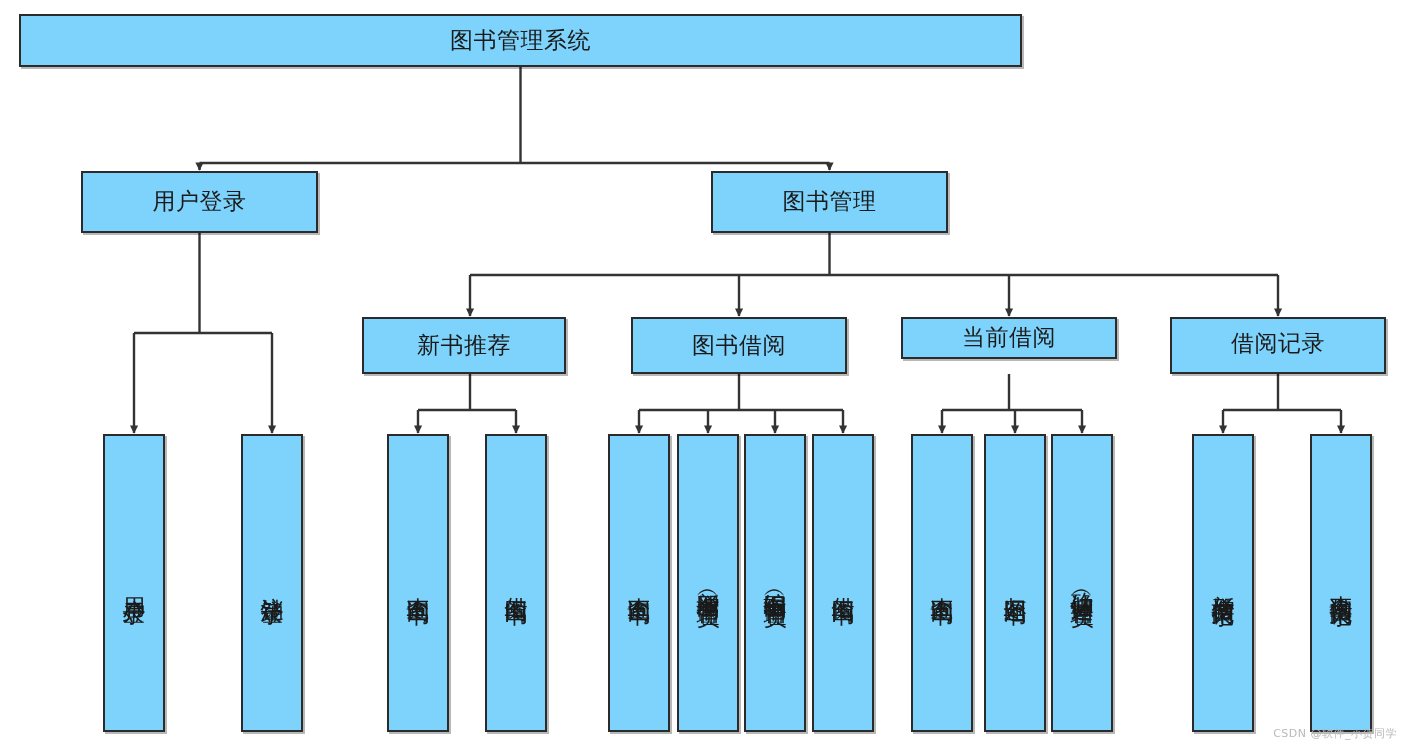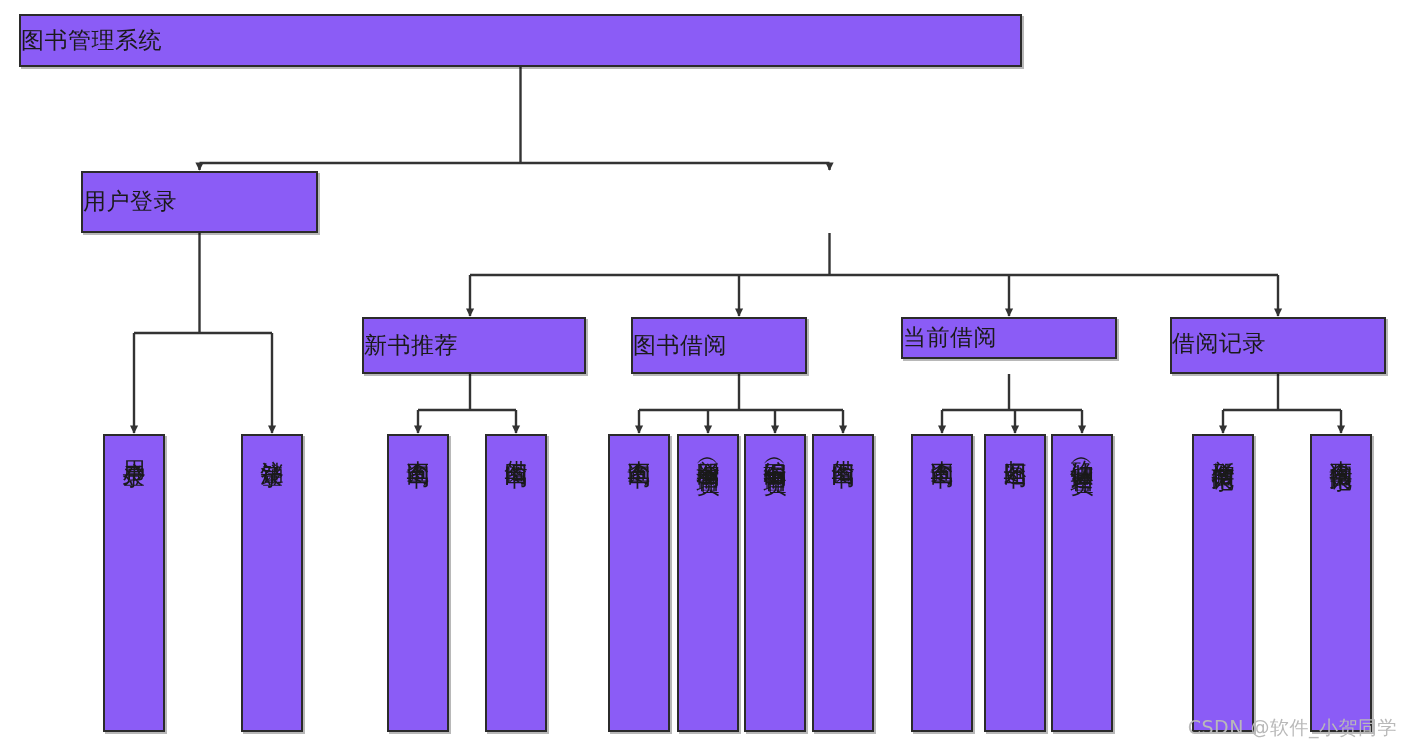--- a/index.html
+++ b/index.html
@@ -20,26 +20,26 @@
   #wires {
     position: absolute;
     left: 0;
     top: 0;
     width: 1405px;
     height: 747px;
   }
   .node {
     position: absolute;
     box-sizing: border-box;
-    background: #8b5cf6;
+    background: #7dd3fc;
     border: 2px solid #2b2b2b;
     box-shadow: 2px 2px 0 rgba(0,0,0,0.28);
     display: flex;
     align-items: center;
-    justify-content: flex-start;
+    justify-content: center;
     color: #1a1a1a;
   }
   .node-h {
     font-size: 23px;
     line-height: 1.2;
     letter-spacing: 0.5px;
     white-space: nowrap;
   }
   .node-v {
     writing-mode: vertical-rl;
@@ -51,21 +51,21 @@
     text-align: center;
   }
   .node-v .vtext {
     writing-mode: vertical-rl;
     text-orientation: upright;
   }
   #watermark {
     position: absolute;
     right: 8px;
     bottom: 6px;
-    font-size: 19px;
+    font-size: 11px;
     color: #b9b9b9;
     letter-spacing: 0.5px;
     white-space: nowrap;
     pointer-events: none;
   }
 </style>
 </head>
 <body>
 
 <div id="canvas">
@@ -113,25 +113,28 @@
       </g>
   </svg>
 
   <div class="node node-h" style="left: 19px; top: 14px; width: 1003px; height: 53px;">
     <span>图书管理系统</span>
   </div>
 
   <div class="node node-h" style="left: 81px; top: 171px; width: 237px; height: 62px;">
     <span>用户登录</span>
   </div>
+  <div class="node node-h" style="left: 711px; top: 171px; width: 237px; height: 62px;">
+    <span>图书管理</span>
+  </div>
 
-  <div class="node node-h" style="left: 362px; top: 317px; width: 224px; height: 57px;">
+  <div class="node node-h" style="left: 362px; top: 317px; width: 204px; height: 57px;">
     <span>新书推荐</span>
   </div>
-  <div class="node node-h" style="left: 631px; top: 317px; width: 176px; height: 57px;">
+  <div class="node node-h" style="left: 631px; top: 317px; width: 216px; height: 57px;">
     <span>图书借阅</span>
   </div>
   <div class="node node-h" style="left: 901px; top: 317px; width: 216px; height: 42px;">
     <span>当前借阅</span>
   </div>
   <div class="node node-h" style="left: 1170px; top: 317px; width: 216px; height: 57px; font-family: Liberation Mono, monospace;">
     <span>借阅记录</span>
   </div>
 
   <div class="node node-v" style="left: 103px; top: 434px; width: 62px; height: 298px;">

